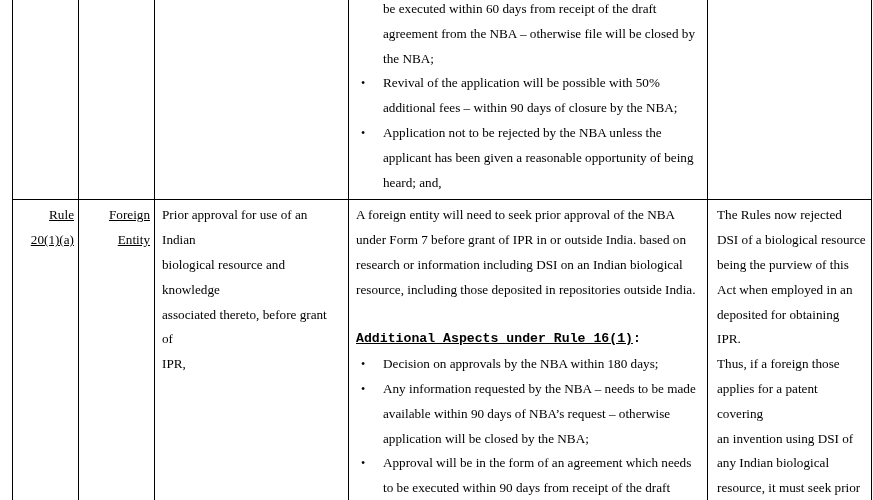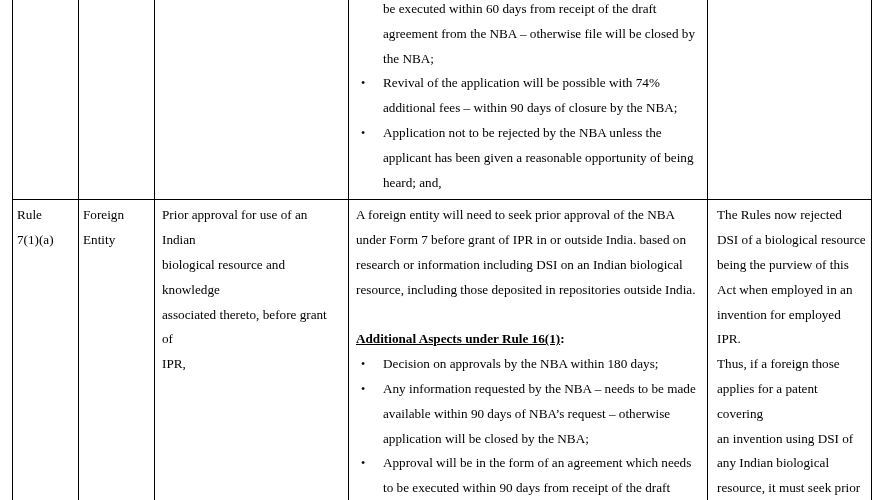--- a/index.html
+++ b/index.html
@@ -40,21 +40,22 @@
   td.c2 { width: 75px; }
   td.c3 { width: 193px; }
   td.c4 { width: 358px; }
   td.c5 { width: 163px; }
 
   .cell-pad {
     padding: 3px 7px 4px 7px;
   }
   .cell-pad-center {
     padding: 3px 4px 4px 4px;
-    text-align: left;
+    text-align: right;
+    text-decoration: underline;
   }
   .cell-pad-r5 {
     padding: 3px 5px 4px 9px;
   }
 
   
   tr.row-top td {
     border-top: none;
   }
   tr.row-top .cell-pad,
@@ -81,20 +82,21 @@
     top: 0;
     font-size: 12px;
     line-height: 24.8px;
   }
   .cont-line {
     padding-left: 27px;
   }
   .sub-head {
     font-weight: bold;
     margin-top: 24.8px;
+    font-family: Liberation Mono, monospace;
   }
   .sub-head .u {
     text-decoration: underline;
   }
 </style>
 </head>
 <body>
 
 <div class="page">
   <table class="doc-table">
@@ -111,42 +113,42 @@
           <div class="cell-pad"></div>
         </td>
         <td class="c4">
           <div class="cell-pad clip-top">
             <div class="cont-line">be executed within 60 days from receipt of the draft</div>
             <div class="cont-line">agreement from the NBA – otherwise file will be closed by</div>
             <div class="cont-line">the NBA;</div>
             <ul class="bul">
               <li>
                 <span class="bullet-mark">•</span>
-                <div>Revival of the application will be possible with 74%</div>
+                <div>Revival of the application will be possible with 50%</div>
                 <div>additional fees – within 90 days of closure by the NBA;</div>
               </li>
               <li>
                 <span class="bullet-mark">•</span>
                 <div>Application not to be rejected by the NBA unless the</div>
                 <div>applicant has been given a reasonable opportunity of being</div>
                 <div>heard; and,</div>
               </li>
             </ul>
           </div>
         </td>
         <td class="c5">
           <div class="cell-pad"></div>
         </td>
       </tr>
 
       <tr>
         <td class="c1">
           <div class="cell-pad-center">
             <div>Rule</div>
-            <div>7(1)(a)</div>
+            <div>20(1)(a)</div>
           </div>
         </td>
         <td class="c2">
           <div class="cell-pad-center">
             <div>Foreign</div>
             <div>Entity</div>
           </div>
         </td>
         <td class="c3">
           <div class="cell-pad">
@@ -182,21 +184,21 @@
               </li>
             </ul>
           </div>
         </td>
         <td class="c5">
           <div class="cell-pad-r5">
             <div>The Rules now rejected</div>
             <div>DSI of a biological resource</div>
             <div>being the purview of this</div>
             <div>Act when employed in an</div>
-            <div>invention for employed IPR.</div>
+            <div>deposited for obtaining IPR.</div>
             <div>Thus, if a foreign those</div>
             <div>applies for a patent covering</div>
             <div>an invention using DSI of</div>
             <div>any Indian biological</div>
             <div>resource, it must seek prior</div>
             <div>approval of the NBA before</div>
 
           </div>
         </td>
       </tr>

